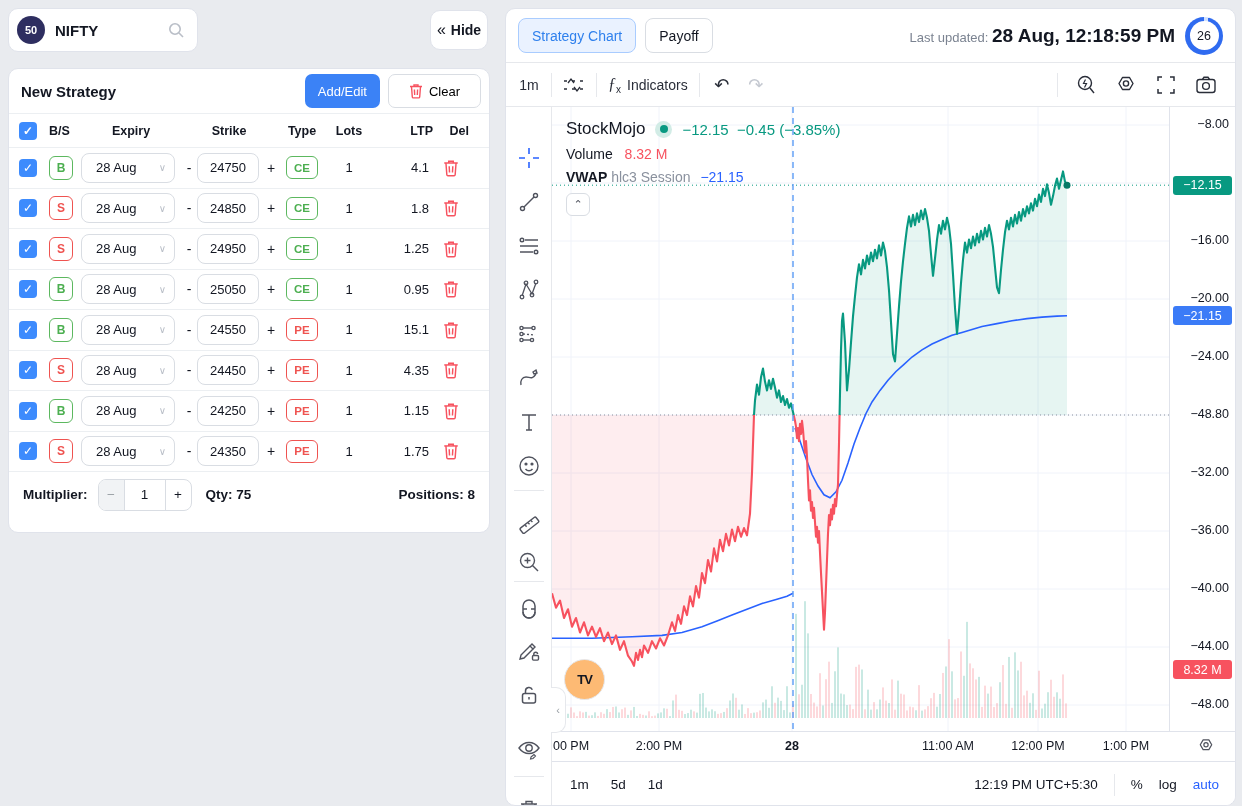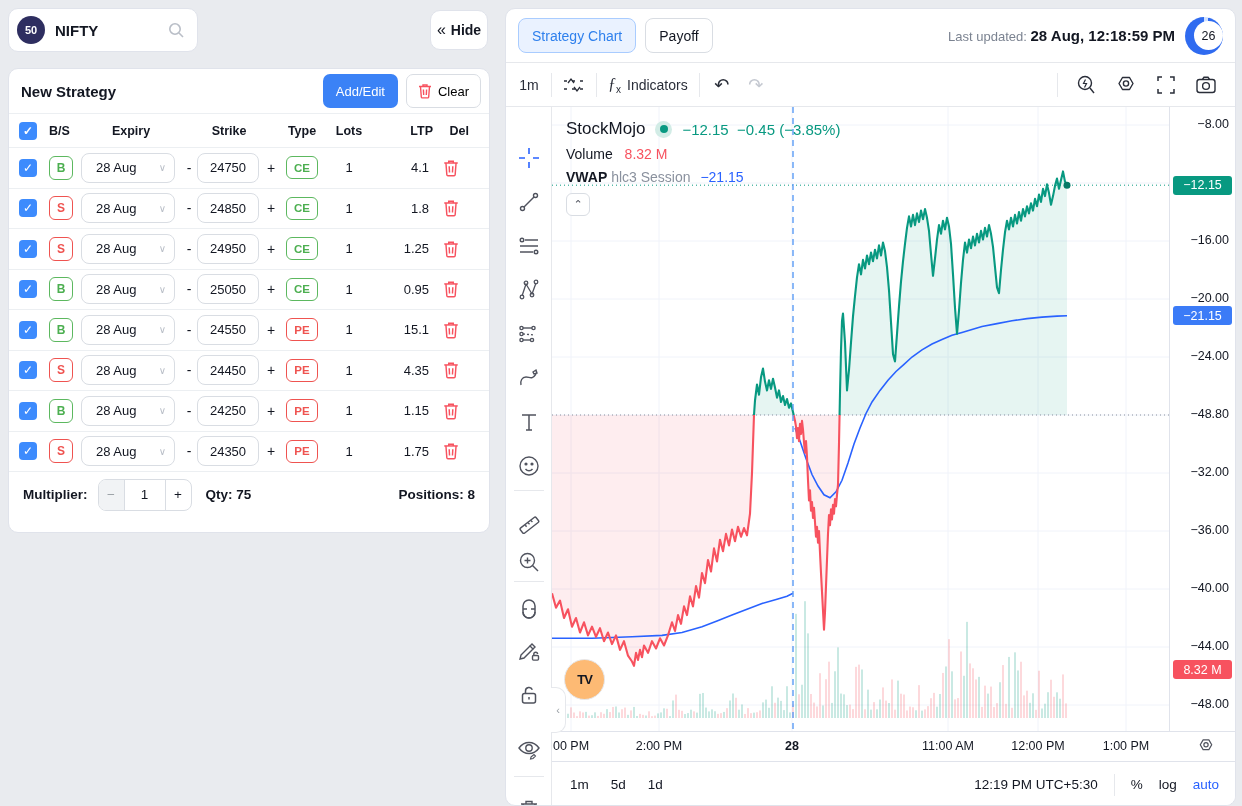--- a/index.html
+++ b/index.html
@@ -12,21 +12,21 @@
   #search-card { position:absolute; left:8px; top:8px; width:190px; height:44px; display:flex; align-items:center; padding:0 12px 0 8px; }
   #symbol-badge { width:28px; height:28px; border-radius:50%; background:#2e2e60; color:#fff; font-size:11px; font-weight:bold; display:flex; align-items:center; justify-content:center; }
   #symbol-name { font-size:15px; font-weight:bold; margin-left:10px; flex:1; }
   #hide-btn { position:absolute; left:430px; top:10px; width:58px; height:40px; display:flex; align-items:center; justify-content:center; gap:5px; font-size:14px; font-weight:bold; cursor:pointer; }
   #hide-btn .chev { font-size:16px; font-weight:normal; color:#131722; }
 
   #strategy-card { position:absolute; left:8px; top:68px; width:482px; height:465px; overflow:hidden; }
   #strategy-head { height:44px; display:flex; align-items:center; padding:0 8px 0 12px; }
   #strategy-title { font-size:15px; font-weight:bold; flex:1; }
   #add-edit-btn { background:#3b82f6; color:#fff; border:none; border-radius:7px; height:34px; padding:0 13px; font-size:13px; font-family:inherit; cursor:pointer; margin-right:8px; }
-  #clear-btn { background:#fff; border:1px solid #d9dde3; border-radius:7px; height:34px; padding:0 11px; font-size:13px; font-family:inherit; display:flex; align-items:center; gap:6px; cursor:pointer; }
+  #clear-btn { background:#fff; border:1px solid #d9dde3; border-radius:7px; height:34px; padding:0 20px; font-size:13px; font-family:inherit; display:flex; align-items:center; gap:6px; cursor:pointer; }
 
   .srow { display:grid; grid-template-columns:30px 32px 100px 16px 64px 20px 42px 52px 58px 36px; align-items:center; padding:0 6px 0 10px; }
   #table-header { height:34px; border-top:1px solid #eceff2; font-size:12.5px; font-weight:bold; color:#131722; }
   #table-header .c { text-align:center; } #table-header .r { text-align:right; }
   .leg-row { height:40.5px; border-top:1px solid #eceff2; font-size:13px; }
   .cb { width:18px; height:18px; border-radius:4px; background:#3d8bfd; color:#fff; font-size:12px; display:flex; align-items:center; justify-content:center; cursor:pointer; }
   .badge { width:24px; height:24px; border-radius:6px; border:1.5px solid; display:flex; align-items:center; justify-content:center; font-size:12px; font-weight:bold; background:#fff; }
   .badge.buy { border-color:#5cb85f; color:#4caf50; }
   .badge.sell { border-color:#ef5350; color:#ef5350; }
   .tbadge { width:32px; height:23px; border-radius:6px; border:1.5px solid; display:flex; align-items:center; justify-content:center; font-size:11.5px; font-weight:bold; margin:0 auto; background:#fff; }
@@ -46,22 +46,22 @@
   #stepper .plusb { width:26px; border-left:1px solid #d9dde3; display:flex; align-items:center; justify-content:center; cursor:pointer; }
   #qty-text { margin-left:14px; font-weight:bold; }
   #positions-text { margin-left:auto; font-weight:bold; }
 
   
   #chart-card { position:absolute; left:505px; top:8px; width:731px; height:798px; border-radius:10px; overflow:hidden; }
   #chart-header { height:54px; border-bottom:1px solid #e6e8ec; display:flex; align-items:center; padding:0 10px 0 12px; }
   .tab { height:35px; border-radius:8px; border:1px solid #d9dde3; background:#fff; display:flex; align-items:center; padding:0 13px; font-size:14px; margin-right:9px; cursor:pointer; }
   .tab.active { background:#eaf2ff; border-color:#a9ccff; color:#2f80ed; }
   #last-updated { margin-left:auto; font-size:13px; color:#7b8391; margin-right:10px; }
-  #last-updated b { color:#131722; font-size:15px; }
-  #timer { width:38px; height:38px; border-radius:50%; background:conic-gradient(#cfe0ff 0 14deg, #2f6bf0 14deg 360deg); display:flex; align-items:center; justify-content:flex-end; margin-right:2px; }
+  #last-updated b { color:#131722; font-size:19px; }
+  #timer { width:38px; height:38px; border-radius:50%; background:conic-gradient(#cfe0ff 0 14deg, #2f6bf0 14deg 360deg); display:flex; align-items:center; justify-content:center; margin-right:2px; }
   #timer .inner { width:29px; height:29px; border-radius:50%; background:#fff; display:flex; align-items:center; justify-content:center; font-size:12.5px; }
 
   #chart-toolbar { height:44px; border-bottom:1px solid #e6e8ec; display:flex; align-items:center; padding:0 12px 0 6px; }
   .tb-item { display:flex; align-items:center; justify-content:center; min-width:34px; height:32px; cursor:pointer; color:#2a2e39; font-size:14px; border-radius:5px; }
   .tb-sep { width:1px; height:24px; background:#e6e8ec; margin:0 5px; }
   #undo-icon { font-size:18px; } #redo-icon { font-size:18px; color:#c5c9d1; }
   #tb-right { margin-left:auto; display:flex; align-items:center; gap:6px; }
   #indicators-btn { gap:6px; padding:0 6px; }
   #fx-glyph { font-family:"Liberation Serif", serif; font-style:italic; font-size:16px; }
 

